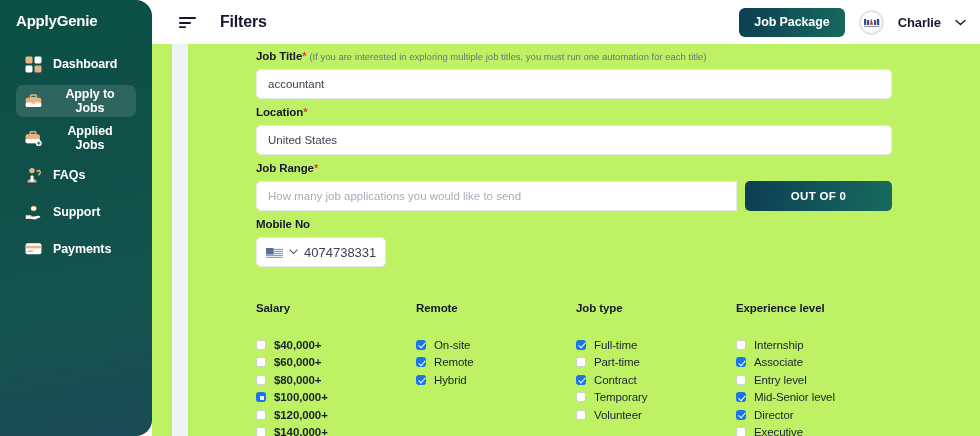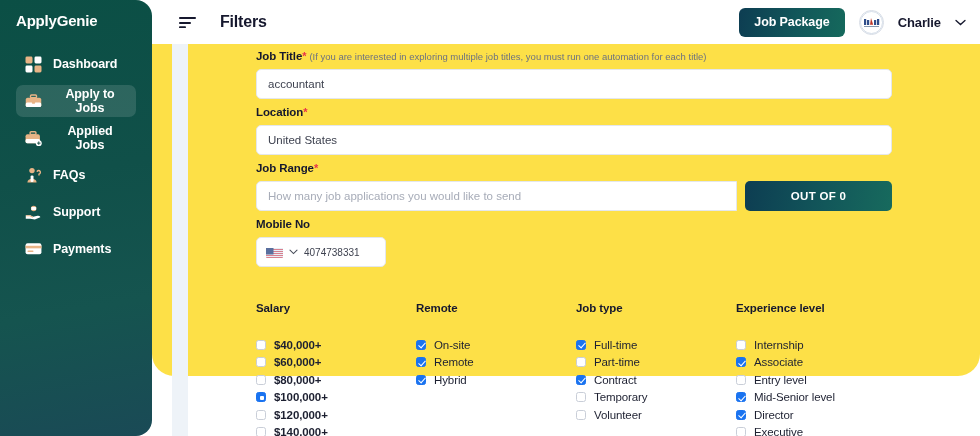--- a/index.html
+++ b/index.html
@@ -43,21 +43,21 @@
     font-size: 12.5px;
     font-weight: bold;
     letter-spacing: -0.1px;
     cursor: pointer;
   }
   .nav-item.active { background: rgba(255,255,255,0.13); }
   .nav-ico { width: 17px; height: 17px; flex: 0 0 17px; display: flex; align-items: center; justify-content: center; }
   .nav-ico svg { display: block; }
 
   
-  .right { flex: 1; position: relative; height: 376px; background: #fde047; border-radius: 22px; }
+  .right { flex: 1; position: relative; height: 436px; background: #bef264; }
 
   .topbar {
     height: 44px; display: flex; align-items: center;
     padding: 0 14px 0 26px;
     background: #ffffff;
   }
   .filter-icon { width: 20px; height: 20px; flex:0 0 20px; cursor: pointer; display:flex; align-items:center; justify-content:center;}
   .page-title {
     margin-left: 22px;
     font-size: 16px; font-weight: bold; color: #16182e; letter-spacing: -0.2px;
@@ -135,21 +135,21 @@
     border: 1px solid #e4e7ec; border-radius: 5px;
     display: flex; align-items: center; gap: 6px;
     padding: 0 9px;
     background: #fff;
   }
   .flag {
     width: 17px; height: 12px; flex: 0 0 17px;
     border-radius: 1px; overflow: hidden; display:block;
   }
   .phone-caret { width: 9px; height: 9px; display:flex; align-items:center; justify-content:center; }
-  .phone-num { font-size: 10px; color: #3e4250; border: none; outline: none; width: 78px; font-family: "Liberation Sans", sans-serif; background: transparent; }
+  .phone-num { font-size: 13px; color: #3e4250; border: none; outline: none; width: 78px; font-family: "Liberation Sans", sans-serif; background: transparent; }
 
   
   .cols {
     display: flex;
     margin-top: 35px;
     gap: 0;
   }
   .col { flex: 0 0 160px; }
   .col:last-child { flex: 1 1 auto; }
   .col-title {

